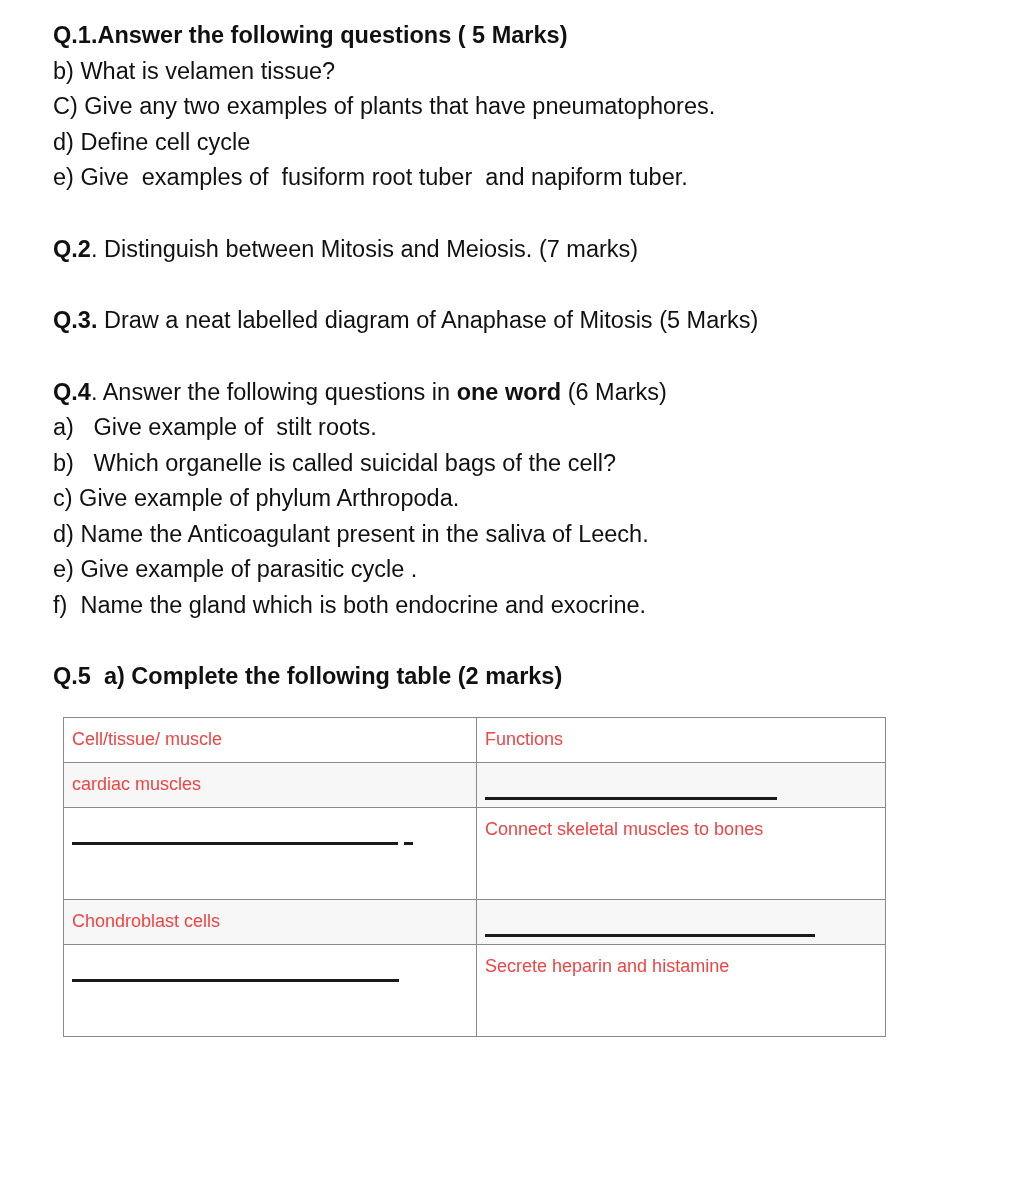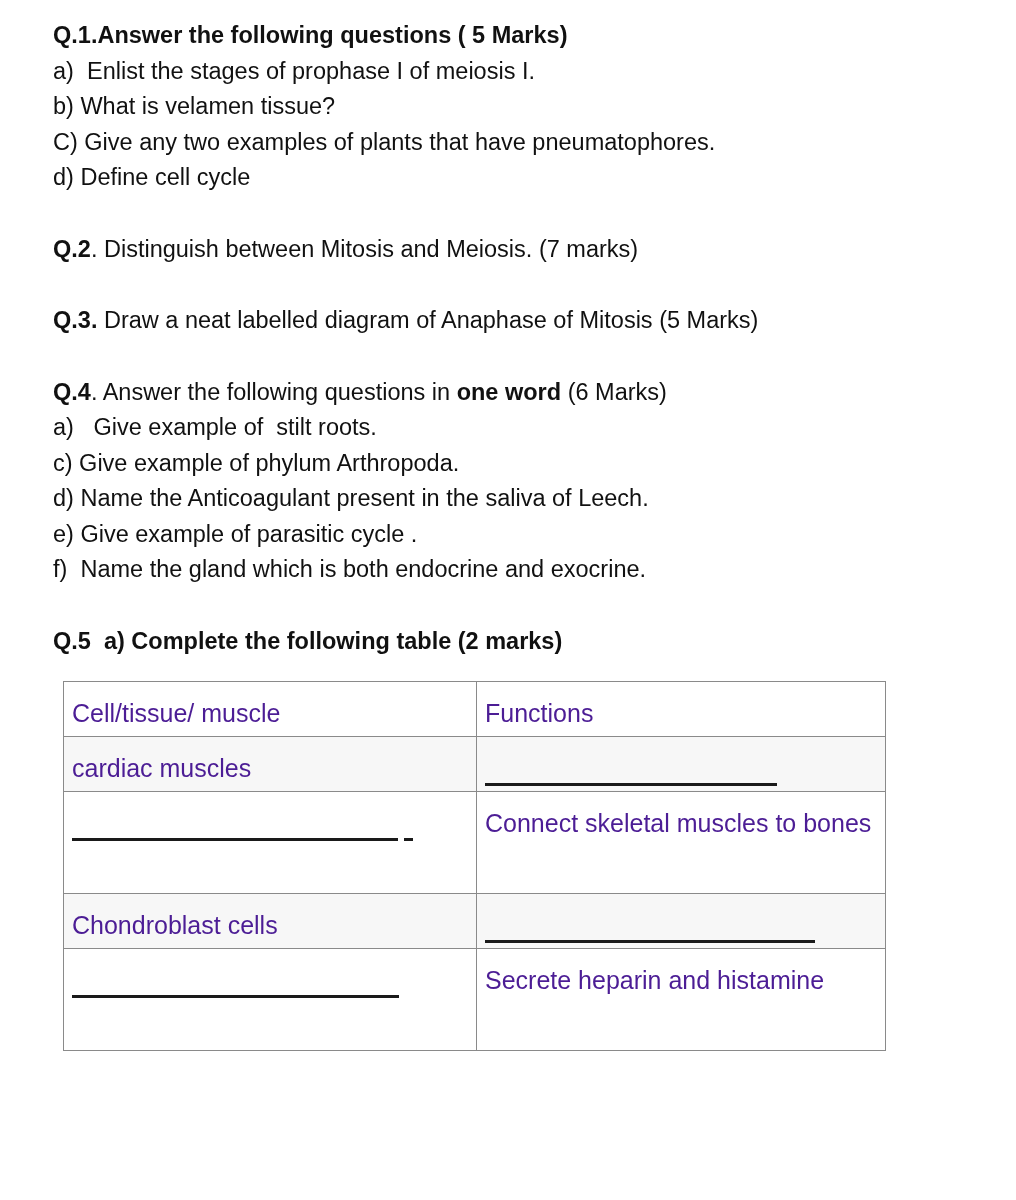--- a/index.html
+++ b/index.html
@@ -51,25 +51,25 @@
     margin-top: 22px;
     margin-left: 10px;
   }
   table.qtable {
     border-collapse: collapse;
     width: 788px;
     table-layout: fixed;
   }
   table.qtable td {
     border: 1px solid #8a8a8a;
-    padding: 16px 8px 7px 8px;
-    font-size: 25px;
+    padding: 6px 8px 7px 8px;
+    font-size: 18px;
     line-height: 31px;
     vertical-align: top;
-    color: #4c1d95;
+    color: #ef4444;
     background: #ffffff;
   }
   table.qtable tr.tint td {
     background: #f7f7f7;
   }
   table.qtable td.col-a { width: 396px; }
   table.qtable td.col-b { width: 392px; }
   td.tall { height: 78px; }
   
   .rule {
@@ -96,37 +96,38 @@
   }
   .cellpad-v { padding-top: 14px; }
 </style>
 </head>
 <body>
 
 <div class="page">
 
   <div class="qhead bold-all">Q.1.Answer the following questions ( 5 Marks)</div>
   <div class="small-gap">&nbsp;</div>
-  <div class="qline">a)  Enlist the stages of prophase I of meiosis I.</div>
   <div class="qline">b) What is velamen tissue?</div>
   <div class="qline">C) Give any two examples of plants that have pneumatophores.</div>
   <div class="qline">d) Define cell cycle</div>
+  <div class="qline">e) Give  examples of  fusiform root tuber  and napiform tuber.</div>
 
   <div class="block-gap"></div>
 
   <div class="qhead"><span class="qlabel">Q.2</span><span>. Distinguish between Mitosis and Meiosis. (7 marks)</span></div>
 
   <div class="block-gap"></div>
 
   <div class="qhead"><span class="qlabel">Q.3.</span><span> Draw a neat labelled diagram of Anaphase of Mitosis (5 Marks)</span></div>
 
   <div class="block-gap"></div>
 
   <div class="qhead"><span class="qlabel">Q.4</span><span>. Answer the following questions in </span><span class="inline-bold">one word</span><span> (6 Marks)</span></div>
   <div class="qline">a)   Give example of  stilt roots.</div>
+  <div class="qline">b)   Which organelle is called suicidal bags of the cell?</div>
   <div class="qline">c) Give example of phylum Arthropoda.</div>
   <div class="qline">d) Name the Anticoagulant present in the saliva of Leech.</div>
   <div class="qline">e) Give example of parasitic cycle .</div>
   <div class="qline">f)  Name the gland which is both endocrine and exocrine.</div>
 
   <div class="block-gap"></div>
 
   <div class="qhead bold-all">Q.5  a) Complete the following table (2 marks)</div>
 
   <div class="tbl-wrap">

